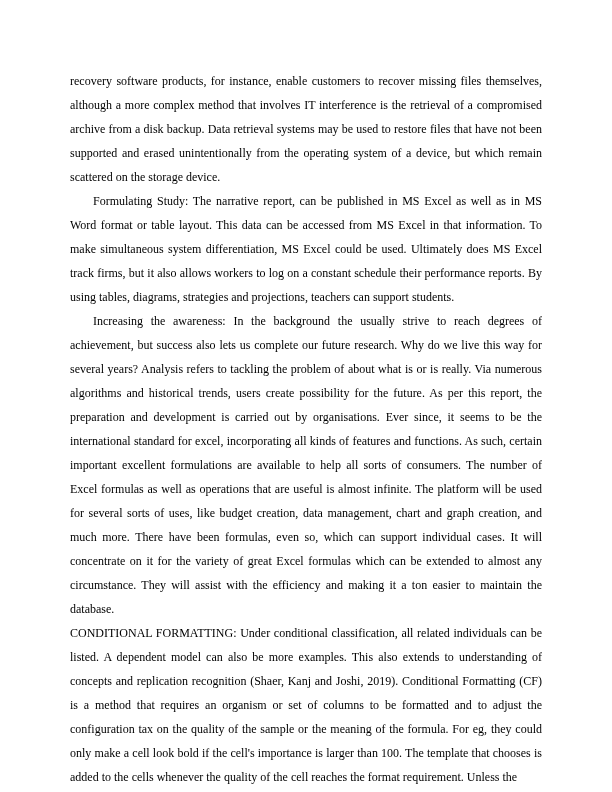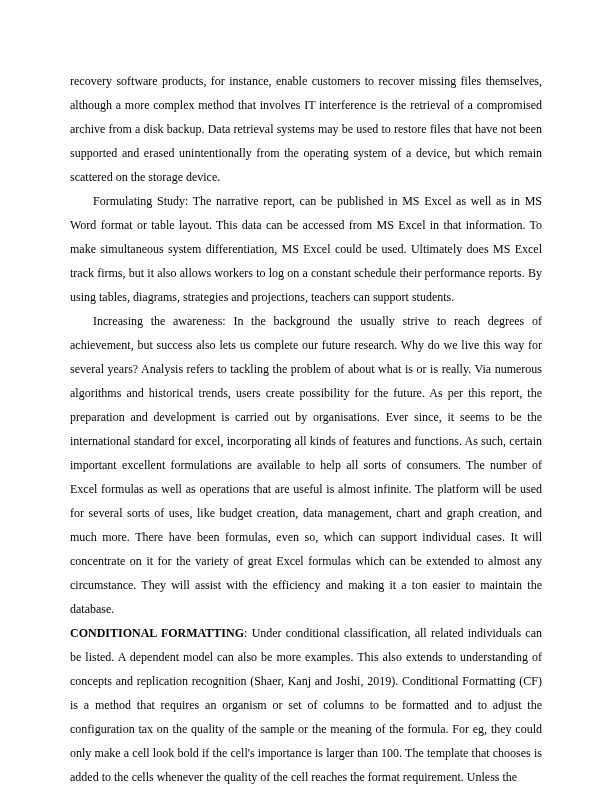--- a/index.html
+++ b/index.html
@@ -45,21 +45,21 @@
 
   .para.flush {
     text-indent: 0;
   }
 
   .lead-in {
     font-weight: normal;
   }
 
   .lead-in-caps {
-    font-weight: bold;
+    font-weight: normal;
   }
 </style>
 </head>
 <body>
 
 <div class="page">
   <div class="text-column">
 
     <p class="para flush">
       <span>recovery software products, for instance, enable customers to recover missing files themselves, although a more complex method that involves IT interference is the retrieval of a compromised archive from a disk backup. Data retrieval systems may be used to restore files that have not been supported and erased unintentionally from the operating system of a device, but which remain scattered on the storage device.</span>

